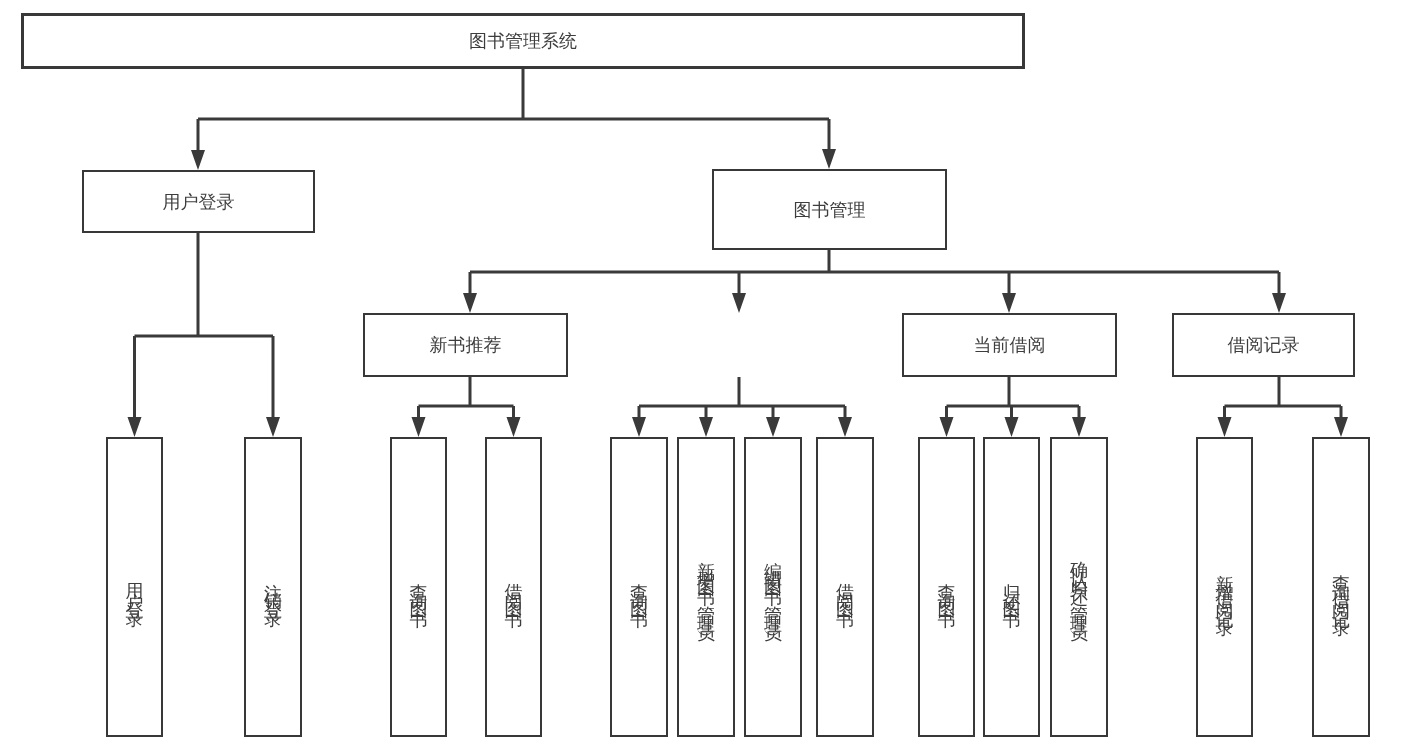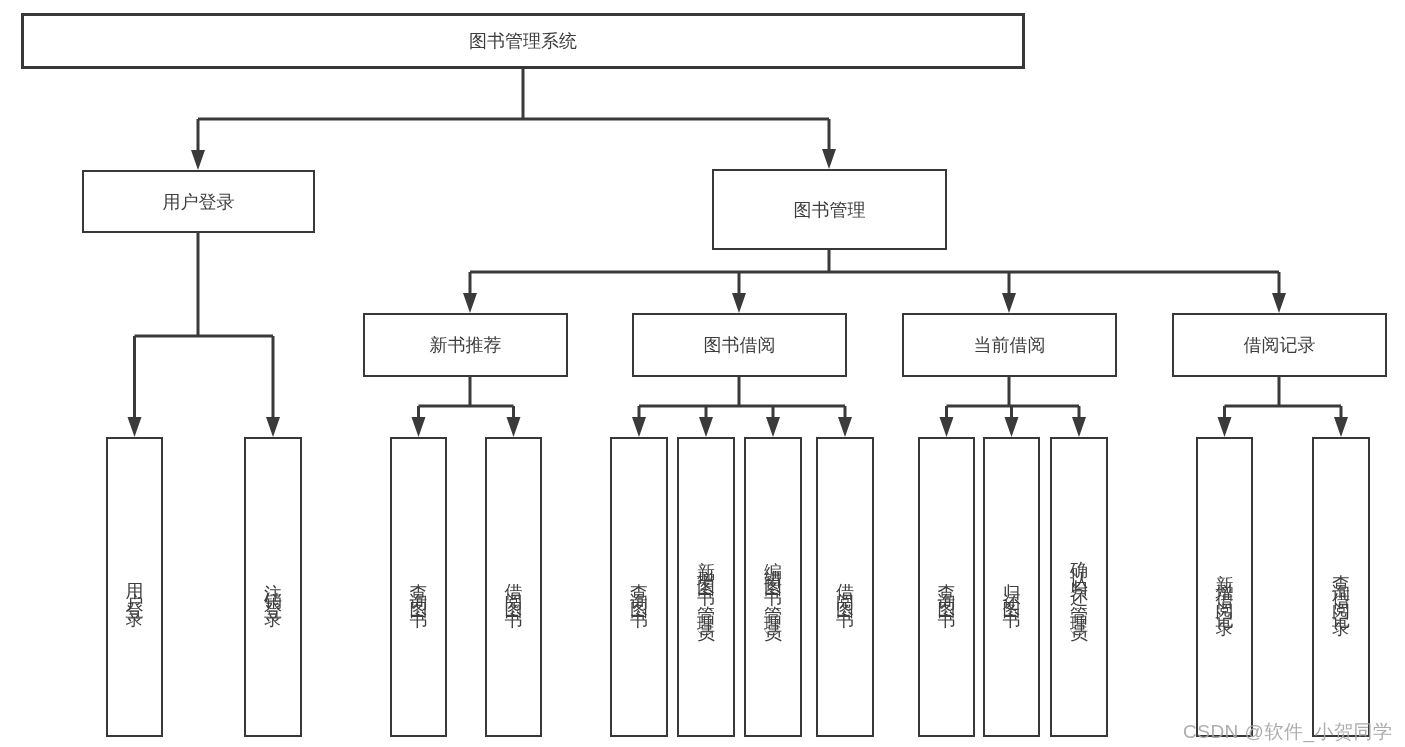--- a/index.html
+++ b/index.html
@@ -49,21 +49,21 @@
     white-space:nowrap;
     letter-spacing:0.5px;
   }
   
   .n-root{left:21px;top:13px;width:1004px;height:56px;text-align:right;}
   .n-login{left:82px;top:170px;width:233px;height:63px;}
   .n-mgmt{left:712px;top:169px;width:235px;height:81px;}
   .n-newbook{left:363px;top:313px;width:205px;height:64px;}
   .n-borrow{left:632px;top:313px;width:215px;height:64px;}
   .n-current{left:902px;top:313px;width:215px;height:64px;}
-  .n-records{left:1172px;top:313px;width:215px;height:64px;}
+  .n-records{left:1172px;top:313px;width:183px;height:64px;}
   .lf-1{left:106px;width:57px;}
   .lf-2{left:244px;width:58px;}
   .lf-3{left:390px;width:57px;}
   .lf-4{left:485px;width:57px;}
   .lf-5{left:610px;width:58px;}
   .lf-6{left:677px;width:58px;}
   .lf-7{left:744px;width:58px;}
   .lf-8{left:816px;width:58px;}
   .lf-9{left:918px;width:57px;}
   .lf-10{left:983px;width:57px;}
@@ -103,23 +103,20 @@
   <div class="node n-login">
     <span>用户登录</span>
   </div>
   <div class="node n-mgmt">
     <span>图书管理</span>
   </div>
 
   <div class="node n-newbook">
     <span>新书推荐</span>
   </div>
-  <div class="node n-borrow">
-    <span>图书借阅</span>
-  </div>
   <div class="node n-current">
     <span>当前借阅</span>
   </div>
   <div class="node n-records">
     <span>借阅记录</span>
   </div>
 
   <div class="leaf lf-1">
     <span class="vtext">用户登录</span>
   </div>
@@ -157,15 +154,14 @@
     <span class="vtext">确认归还（管理员）</span>
   </div>
 
   <div class="leaf lf-12">
     <span class="vtext">新增借阅记录</span>
   </div>
   <div class="leaf lf-13">
     <span class="vtext">查询借阅记录</span>
   </div>
 
-  <div class="watermark">CSDN @软件_小贺同学</div>
 
 </div>
 
 </body></html>

